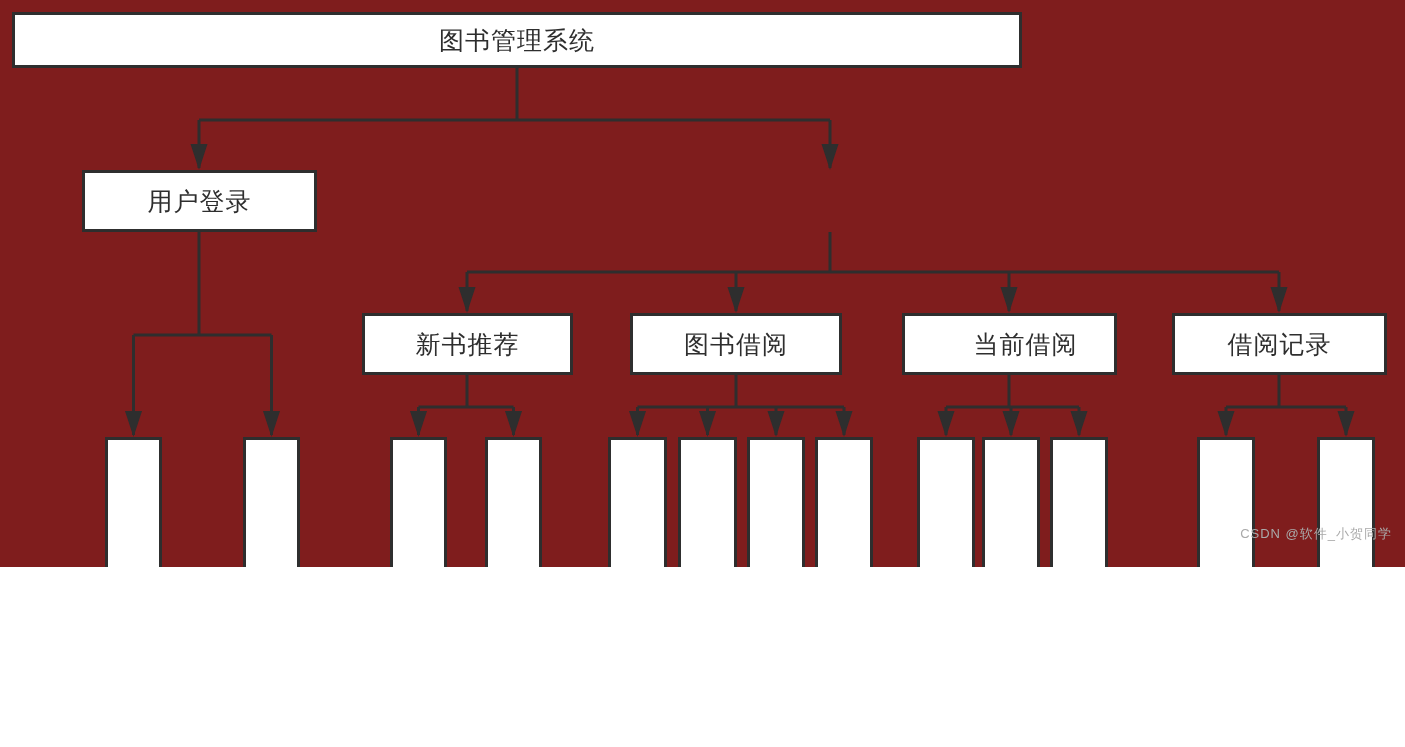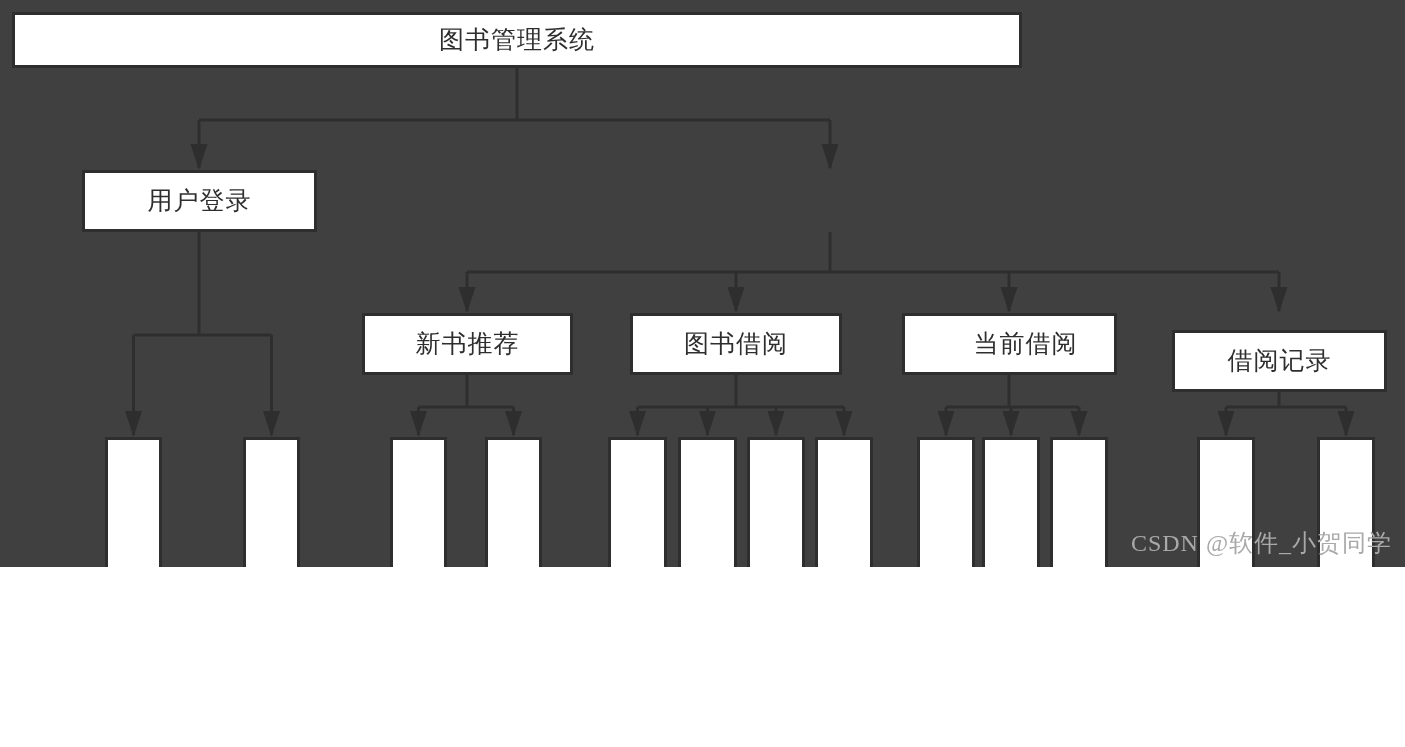--- a/index.html
+++ b/index.html
@@ -1,22 +1,22 @@
 <!DOCTYPE html>
 <html><head>
 <meta charset="utf-8">
 <style>
   * { box-sizing: border-box; }
   html, body { margin: 0; padding: 0; background: #ffffff; }
   .canvas {
     position: relative;
     width: 1405px;
     height: 567px;
-    background: #404040;
-    font-family: Liberation Serif, serif;
+    background: #7f1d1d;
+    font-family: Liberation Sans, sans-serif;
     color: #2e2e2e;
     overflow: hidden;
   }
   svg.wires {
     position: absolute;
     left: 0; top: 0;
     width: 1405px; height: 747px;
   }
   .node {
     position: absolute;
@@ -33,22 +33,22 @@
   .node span { display: inline-block; }
   .leaf span {
     writing-mode: vertical-rl;
     text-orientation: mixed;
     letter-spacing: 3px;
     font-size: 25px;
   }
   .watermark {
     position: absolute;
     right: 13px;
-    bottom: 8px;
-    font-size: 24px;
+    bottom: 24px;
+    font-size: 13px;
     letter-spacing: 1px;
     color: #a9a9a9;
     white-space: nowrap;
   }
 </style>
 </head>
 <body>
 
 <div class="canvas">
 
@@ -95,21 +95,21 @@
 
   <div class="node" style="left:630px; top:313px; width:212px; height:62px;">
     <span>图书借阅</span>
   </div>
   <div class="node" style="left:362px; top:313px; width:211px; height:62px;">
     <span>新书推荐</span>
   </div>
   <div class="node" style="left:902px; top:313px; width:215px; height:62px;padding-left:32px;">
     <span>当前借阅</span>
   </div>
-  <div class="node" style="left:1172px; top:330px; width:215px; height:62px;text-align:right;">
+  <div class="node" style="left:1172px; top:313px; width:215px; height:62px;text-align:right;">
     <span>借阅记录</span>
   </div>
 
   <div class="node leaf" style="left:105px; top:437px; width:57px; height:298px;">
     <span>用户登录</span>
   </div>
   <div class="node leaf" style="left:243px; top:437px; width:57px; height:298px;">
     <span>注销登录</span>
   </div>
 

